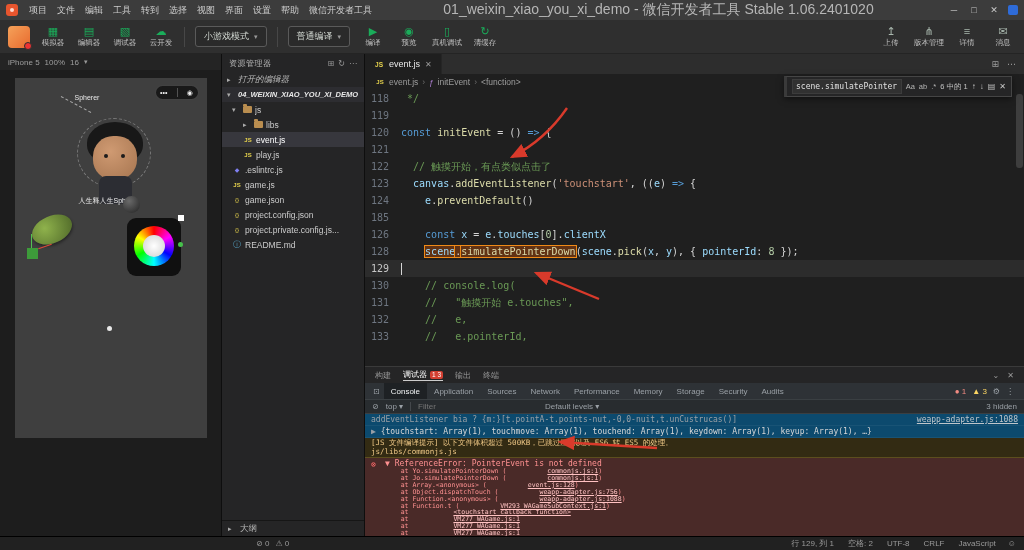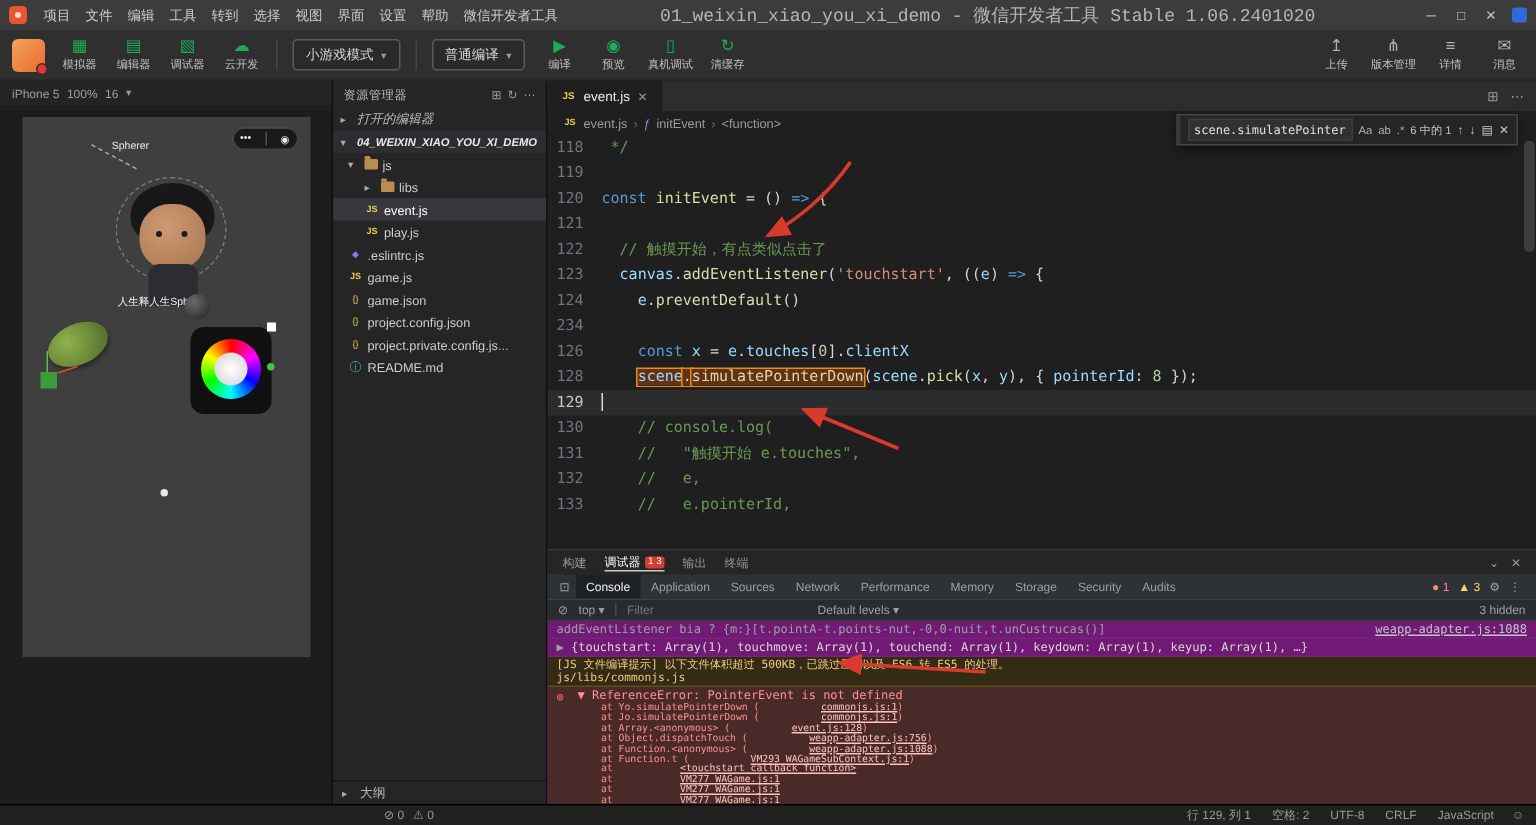--- a/index.html
+++ b/index.html
@@ -5,21 +5,21 @@
   * { box-sizing: border-box; margin: 0; padding: 0; }
   html,body { width:1024px; height:550px; overflow:hidden; background:#1a1a1a;
     font-family:"Liberation Sans","DejaVu Sans",sans-serif; }
   .app { position:relative; width:1024px; height:550px; display:flex; flex-direction:column; background:#1f1f1f; }
 
   
   .menubar { height:20px; background:#3c3c3c; display:flex; align-items:center; padding:0 6px; font-size:9px; color:#cccccc; flex-shrink:0; }
   .app-logo { width:12px; height:12px; border-radius:3px; background:#e8552e; margin-right:6px; position:relative; flex-shrink:0;}
   .app-logo::after{content:""; position:absolute; left:4px; top:4px; width:4px; height:4px; border-radius:50%; background:#ffd9ce;}
   .menu-item { padding:0 5px; cursor:default; white-space:nowrap; }
-  .win-title { flex:1; text-align:center; color:#b6b6b6; font-size:12px; white-space:nowrap; overflow:hidden; text-overflow:ellipsis;font-family:Liberation Mono, monospace; }
+  .win-title { flex:1; text-align:center; color:#b6b6b6; font-size:14px; white-space:nowrap; overflow:hidden; text-overflow:ellipsis; }
   .winctrl { display:flex; align-items:center; gap:8px; margin-left:8px; }
   .wc-btn { color:#c8c8c8; font-size:9px; width:12px; text-align:center; }
   .wc-badge { width:10px; height:10px; background:#2e6bd8; border-radius:2px; }
 
   
   .toolbar { height:34px; background:#2f2f2f; border-bottom:1px solid #242424; display:flex; align-items:center; padding:0 8px; gap:10px; flex-shrink:0; }
   .avatar { width:22px; height:22px; border-radius:4px; background:linear-gradient(135deg,#f5a25a,#e86a2e); position:relative; flex-shrink:0;}
   .avatar::after{content:""; position:absolute; right:-2px; bottom:-2px; width:6px; height:6px; border-radius:50%; background:#e33; border:1px solid #2f2f2f;}
   .tool-group { display:flex; gap:10px; align-items:center; }
   .tool-btn { display:flex; flex-direction:column; align-items:center; gap:1px; min-width:26px; cursor:default; }
@@ -122,21 +122,21 @@
   .dtab { padding:0 7px; height:100%; display:flex; align-items:center; white-space:nowrap; }
   .dtab.selected { background:#1e2124; color:#f1f3f4; }
   .devtools-tabs .right { margin-left:auto; display:flex; align-items:center; gap:6px; padding-right:6px; }
   .cnt-err { color:#f28b82; } .cnt-warn { color:#fdd663; }
   .dt-icon { color:#9aa0a6; }
   .console-toolbar { height:15px; background:#282c2f; border-top:1px solid #3a3f42; border-bottom:1px solid #3a3f42; display:flex; align-items:center; gap:7px; padding:0 7px; font-size:8px; color:#9aa0a6; flex-shrink:0; }
   .ct-filter { background:transparent; border:none; outline:none; color:#bdc1c6; font-size:8px; width:120px; }
   .ct-div { width:1px; height:9px; background:#44484c; }
   .console-toolbar .right { margin-left:auto; }
 
-  .console-out { flex:1; overflow:hidden; background:#701a75; font-family:"DejaVu Sans Mono",monospace; font-size:8px; color:#d7d7d7; }
+  .console-out { flex:1; overflow:hidden; background:#0c4a6e; font-family:"DejaVu Sans Mono",monospace; font-size:8px; color:#d7d7d7; }
   .crow { padding:1px 6px; border-bottom:1px solid rgba(255,255,255,.05); }
   .row-dim { color:#9aa0a6; display:flex; }
   .row-dim .ctext { flex:1; overflow:hidden; white-space:nowrap; }
   .clink { text-decoration:underline; color:#bfc5ca; white-space:nowrap; }
   .row-obj .tri { color:#9aa0a6; }
   .row-warn { background:#332b13; color:#f0c987; border-color:#5c4e1e; font-size:7.5px; line-height:8.5px; }
   .row-error { background:#4a2a28; color:#ff9191; border-color:#6e3a35; position:relative; padding-left:20px; }
   .err-x { position:absolute; left:6px; top:2px; color:#ff6b6b; font-size:8px; }
   .err-head { font-size:8px; line-height:9px; }
   .stack-line { font-size:6.5px; line-height:6.9px; white-space:pre; }
@@ -412,21 +412,21 @@
           </div>
           <div class="cline">
             <span class="gutter">123</span>
             <span class="ltext"><span class="tk-punct">  </span><span class="tk-var">canvas</span><span class="tk-punct">.</span><span class="tk-func">addEventListener</span><span class="tk-punct">(</span><span class="tk-str">'touchstart'</span><span class="tk-punct">, ((</span><span class="tk-var">e</span><span class="tk-punct">) </span><span class="tk-kw">=&gt;</span><span class="tk-punct"> {</span></span>
           </div>
           <div class="cline">
             <span class="gutter">124</span>
             <span class="ltext"><span class="tk-punct">    </span><span class="tk-var">e</span><span class="tk-punct">.</span><span class="tk-func">preventDefault</span><span class="tk-punct">()</span></span>
           </div>
           <div class="cline">
-            <span class="gutter">234</span>
+            <span class="gutter">185</span>
             <span class="ltext"></span>
           </div>
           <div class="cline">
             <span class="gutter">126</span>
             <span class="ltext"><span class="tk-punct">    </span><span class="tk-kw">const </span><span class="tk-var">x</span><span class="tk-punct"> = </span><span class="tk-var">e</span><span class="tk-punct">.</span><span class="tk-var">touches</span><span class="tk-punct">[</span><span class="tk-num">0</span><span class="tk-punct">].</span><span class="tk-var">clientX</span></span>
           </div>
           <div class="cline">
             <span class="gutter">128</span>
             <span class="ltext"><span class="tk-punct">    </span><span class="tk-var find-current">scene</span><span class="tk-punct find-current">.</span><span class="tk-func find-current">simulatePointerDown</span><span class="tk-punct">(</span><span class="tk-var">scene</span><span class="tk-punct">.</span><span class="tk-func">pick</span><span class="tk-punct">(</span><span class="tk-var">x</span><span class="tk-punct">, </span><span class="tk-var">y</span><span class="tk-punct">), { </span><span class="tk-var">pointerId</span><span class="tk-punct">: </span><span class="tk-num">8</span><span class="tk-punct"> });</span></span>
           </div>

